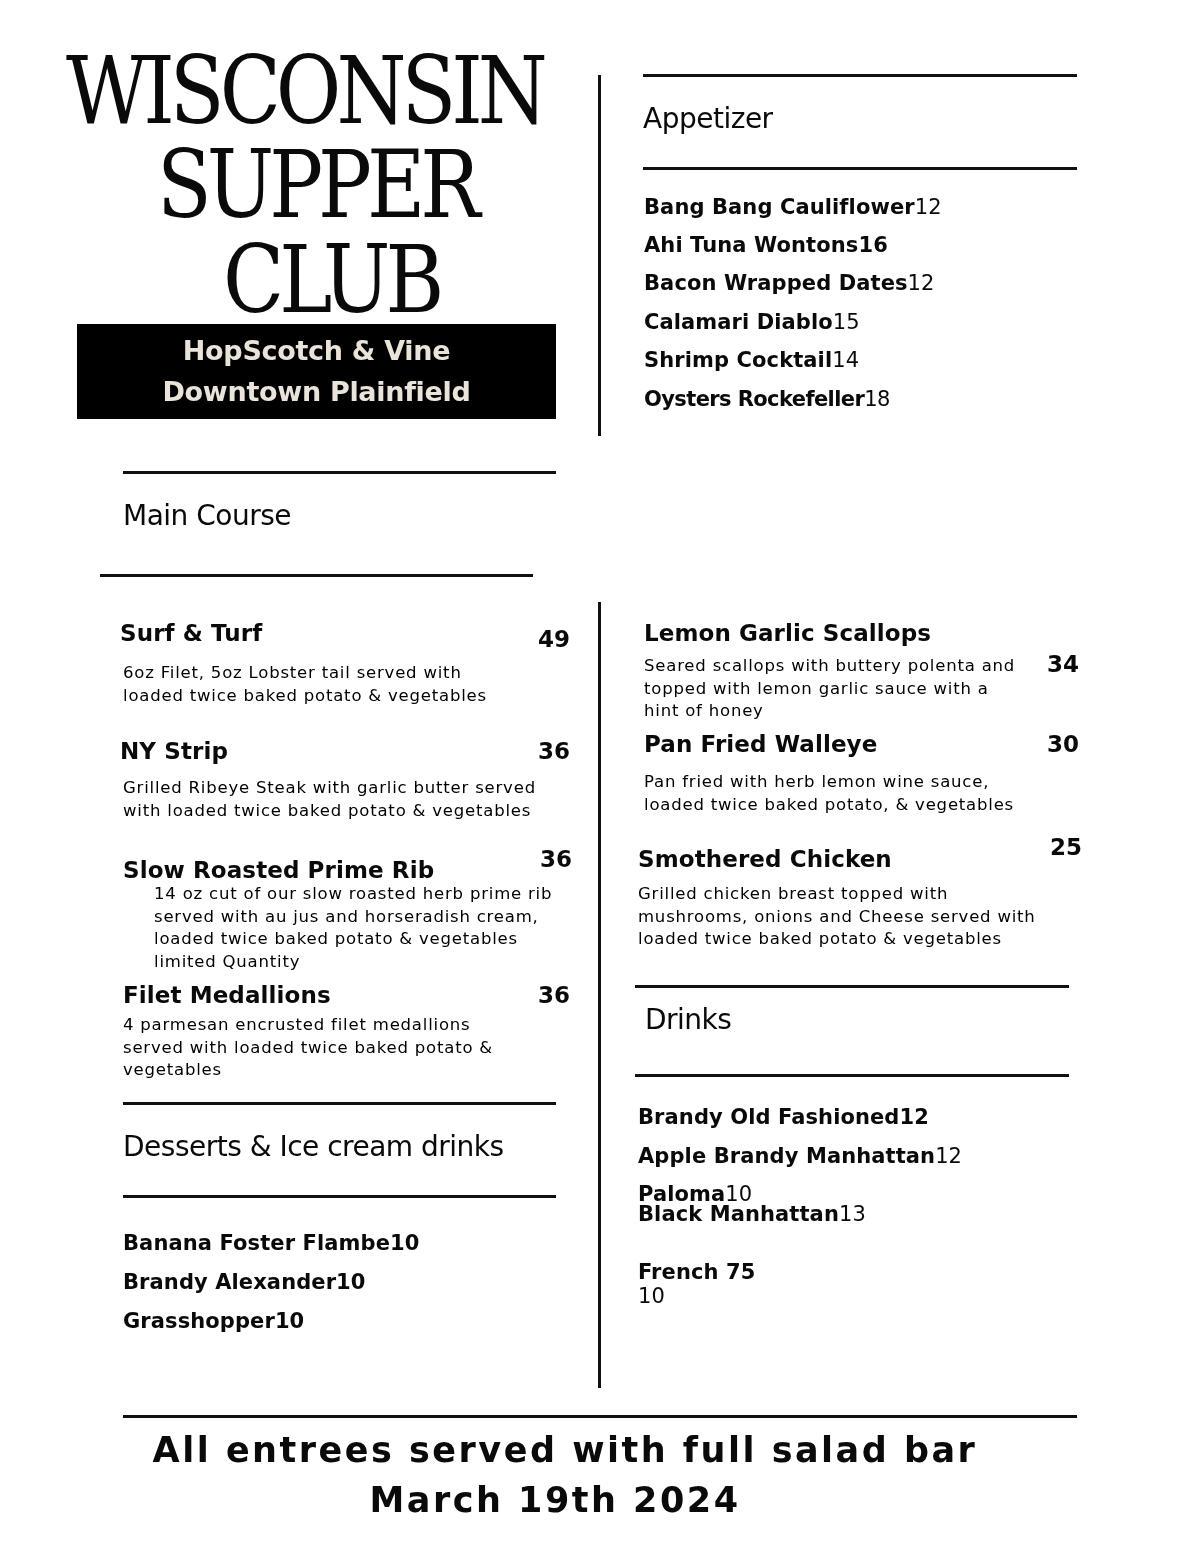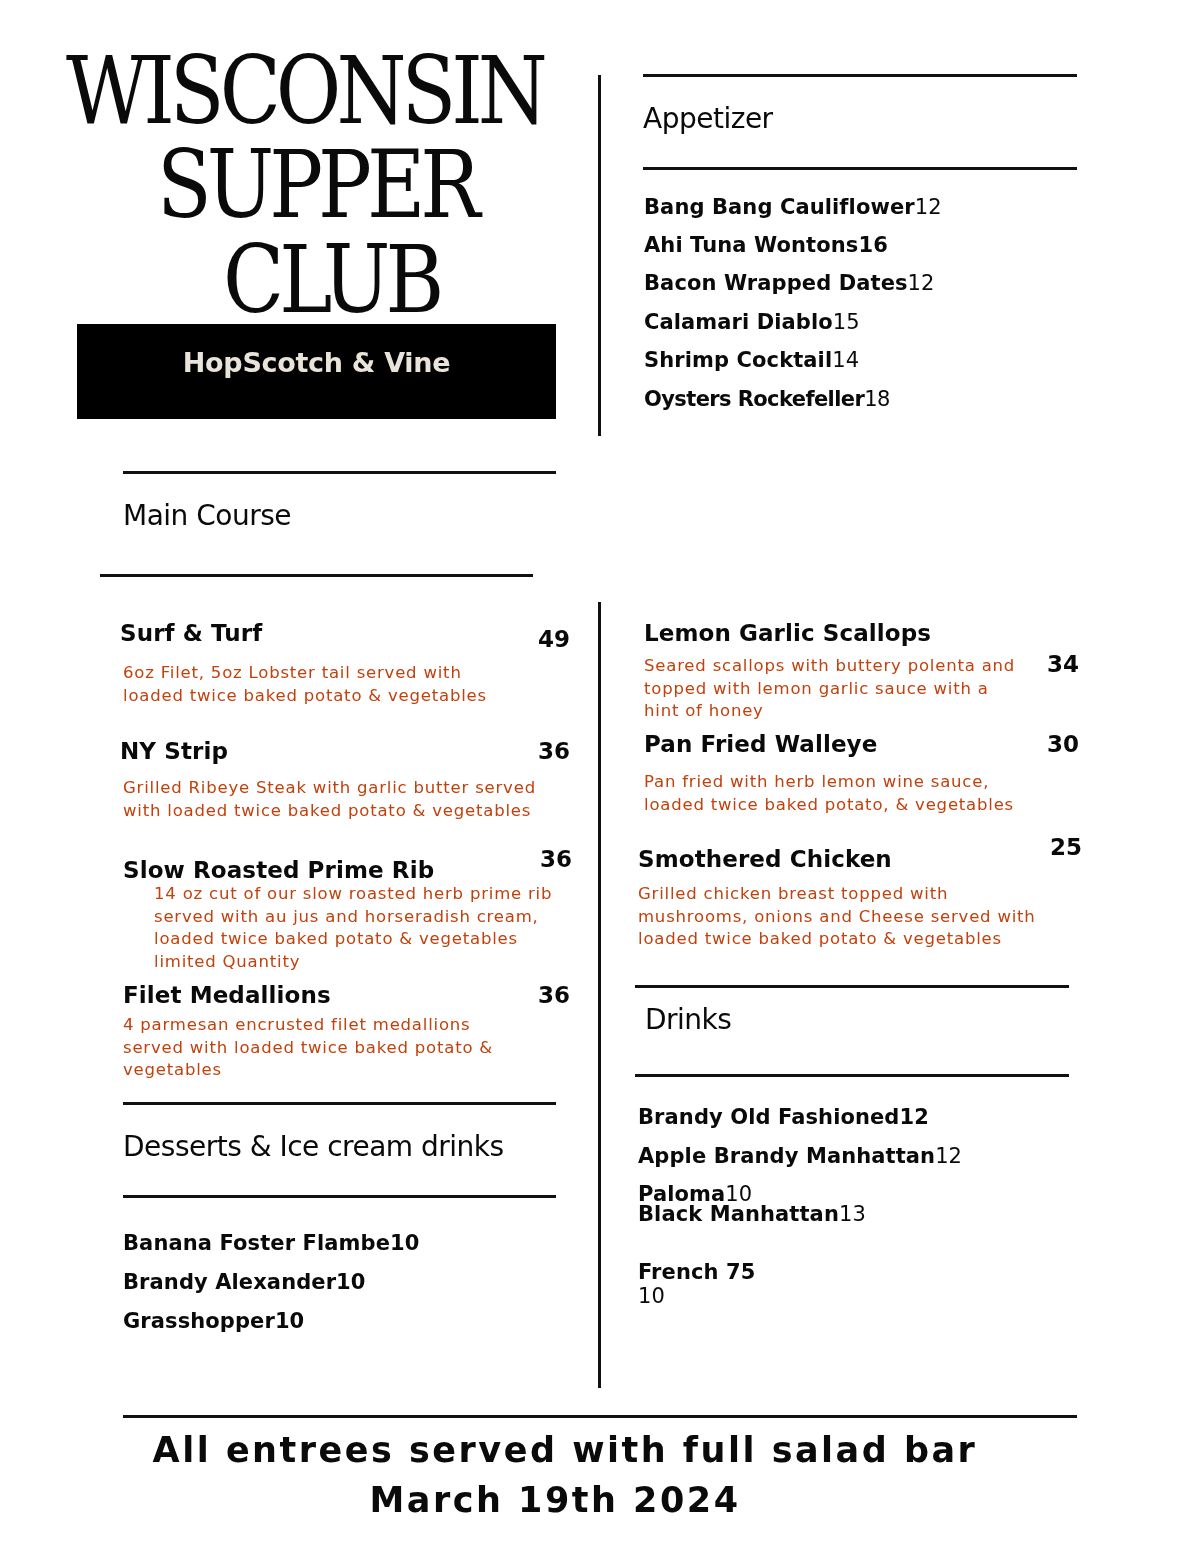--- a/index.html
+++ b/index.html
@@ -3,46 +3,47 @@
   <meta charset="utf-8">
   <style>
     html, body { margin: 0; padding: 0; background: #ffffff; }
     body { width: 1200px; height: 1553px; position: relative; overflow: hidden; color: #0a0a0a; font-family: "DejaVu Sans", sans-serif; }
     .hr { position: absolute; height: 3px; background: #111; }
     .vr { position: absolute; width: 3px; background: #111; }
 
     .title { position: absolute; font-family: "DejaVu Serif", "Liberation Serif", serif; font-weight: normal; color: #0a0a0a; letter-spacing: -5px; transform: scaleY(1.18); transform-origin: top left; line-height: 1; white-space: nowrap; }
     .title-line { display: block; font-size: 80px; }
 
-    .badge { position: absolute; left: 77px; top: 324px; width: 479px; height: 95px; background: #000; color: #e9e3d9; text-align: center; font-weight: bold; font-size: 27px; line-height: 41px; padding-top: 18px; box-sizing: border-box; }
+    .badge { position: absolute; left: 77px; top: 324px; width: 479px; height: 95px; background: #000; color: #e9e3d9; text-align: center; font-weight: bold; font-size: 27px; line-height: 41px; padding-top: 6px; box-sizing: border-box; }
     .badge span { display: block; letter-spacing: -0.3px; }
 
     .section-title { position: absolute; font-weight: normal; font-size: 28px; letter-spacing: -0.5px; white-space: nowrap; }
 
     .row { position: absolute; display: flex; justify-content: flex-start; align-items: baseline; font-size: 21px; font-weight: bold; letter-spacing: 0.1px; }
     .row .price { font-weight: normal; }
     .row .price.bold { font-weight: bold; }
 
     .dish-name { position: absolute; font-weight: bold; font-size: 23px; white-space: nowrap; letter-spacing: 0.1px; }
     .dish-price { position: absolute; font-size: 23px; font-weight: bold; }
-    .dish-desc { position: absolute; font-size: 16.5px; line-height: 22.5px; letter-spacing: 0.8px; white-space: pre-line; color: #c2410c; }
+    .dish-desc { position: absolute; font-size: 16.5px; line-height: 22.5px; letter-spacing: 0.8px; white-space: pre-line; color: #000000; }
 
     .footer { position: absolute; left: 0; width: 1130px; text-align: center; font-weight: bold; font-size: 35px; letter-spacing: 2.5px; }
   </style>
 </head>
 <body>
 
 <div class="title" style="left:66px; top:44px;">
   <span class="title-line" style="margin-left:0;">WISCONSIN</span>
   <span class="title-line" style="margin-left:91px;">SUPPER</span>
   <span class="title-line" style="margin-left:157px;">CLUB</span>
 </div>
 
 <div class="badge">
   <span>HopScotch &amp; Vine</span>
+  <span>Downtown Plainfield</span>
 </div>
 
 <div class="vr" style="left:598px; top:75px; height:361px;"></div>
 <div class="vr" style="left:598px; top:602px; height:786px;"></div>
 
 <div class="hr" style="left:643px; top:74px; width:434px;"></div>
 <div class="section-title" style="left:643px; top:102px;">Appetizer</div>
 <div class="hr" style="left:643px; top:167px; width:434px;"></div>
 
 <div class="row" style="left:644px; top:195px; width:433px;">

